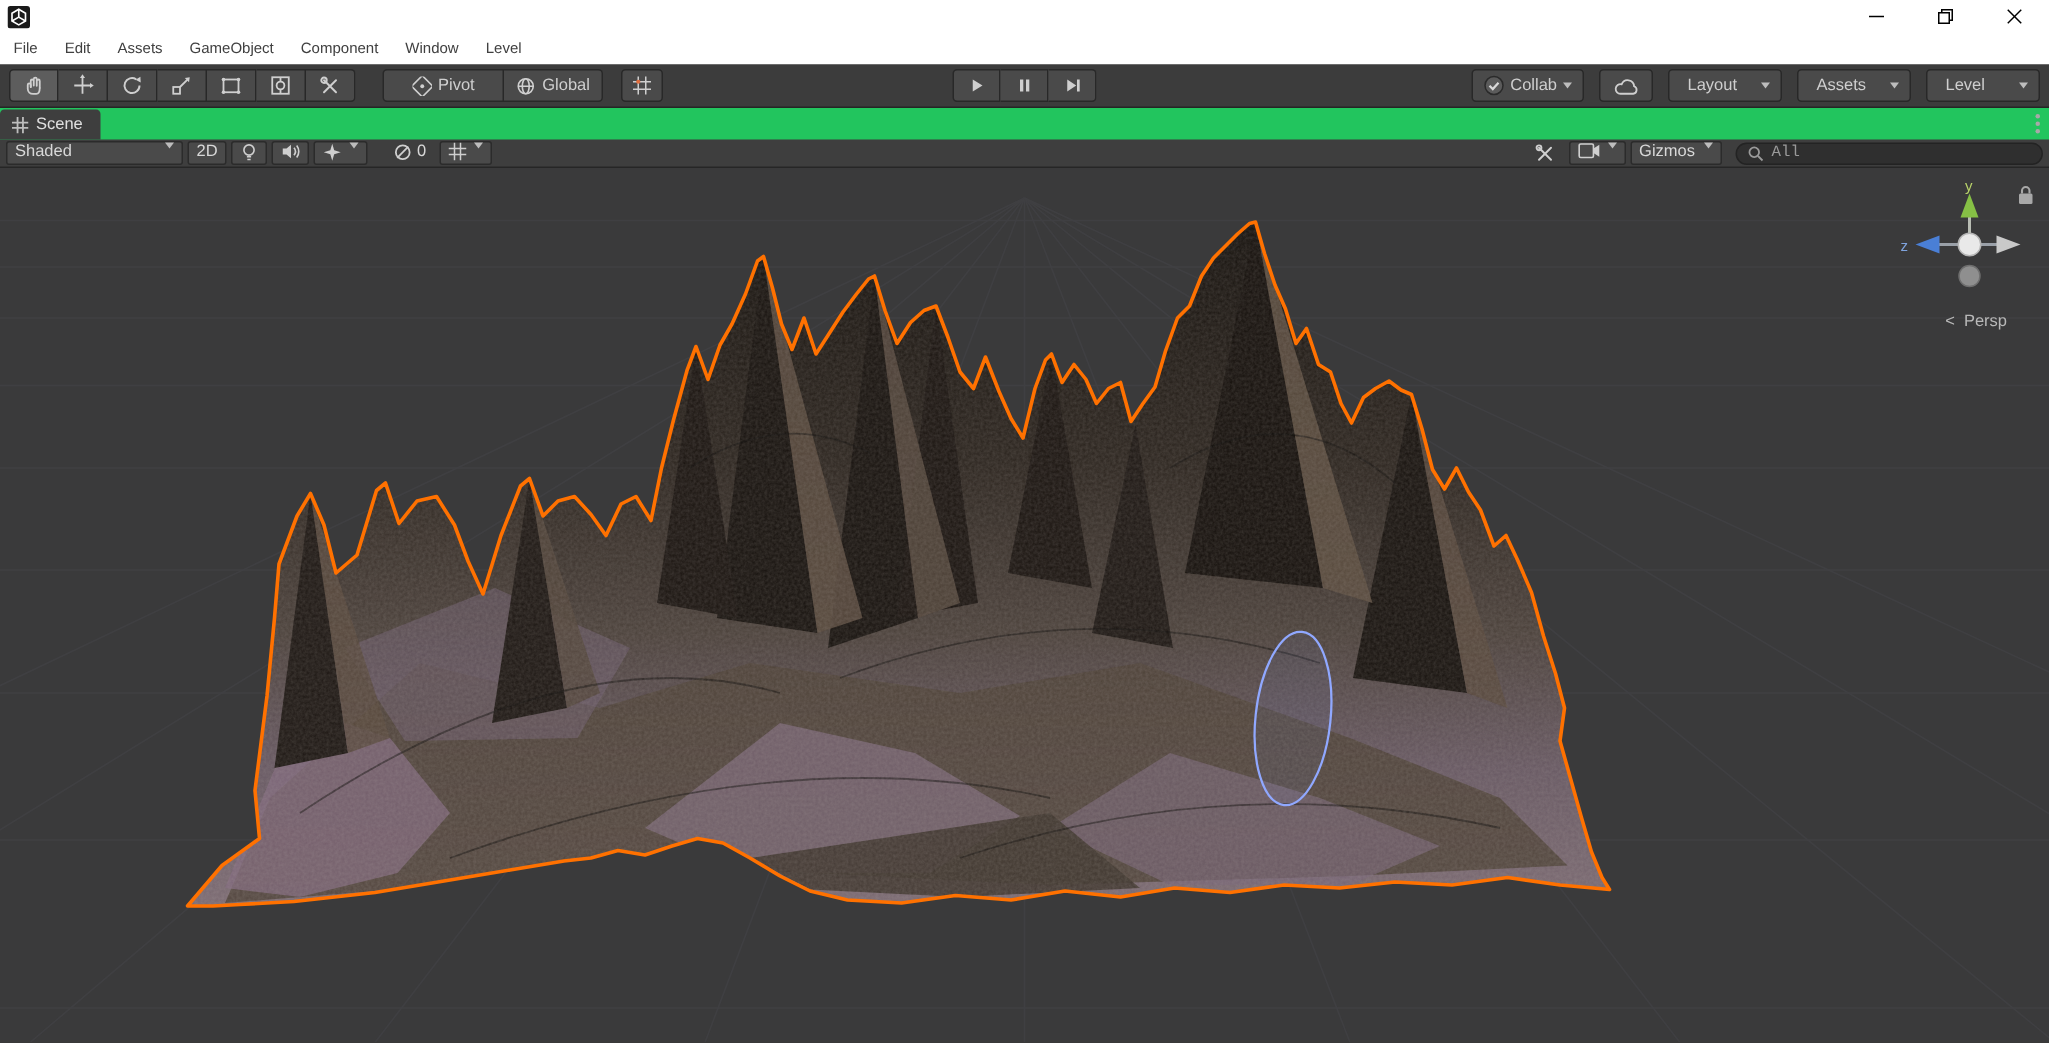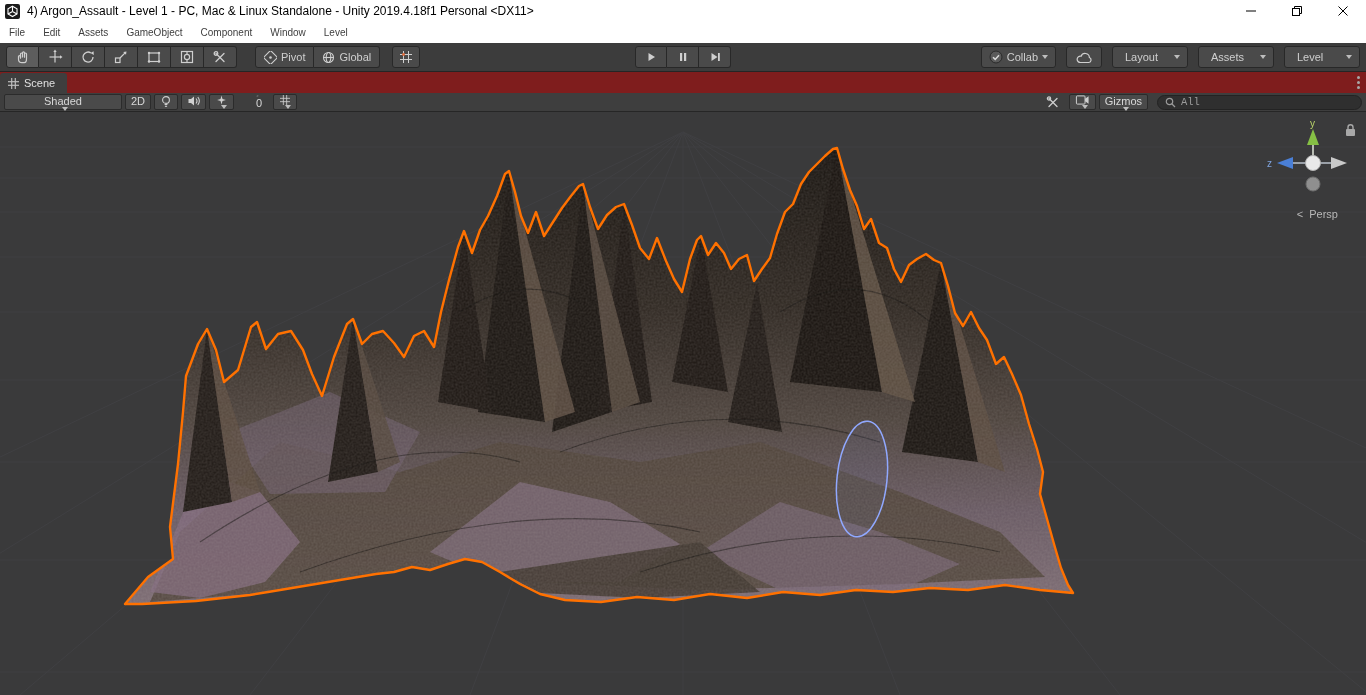--- a/index.html
+++ b/index.html
@@ -28,31 +28,31 @@
   .tool-btn.active{background:#5d5d5d;}
   .play-cluster{position:absolute;left:50%;top:3px;transform:translateX(-50%);}
   .play-btn{width:32px;}
   .tb-right{margin-left:auto;display:flex;align-items:center;}
   .tb-right .chip{border-radius:3px;padding:0 7px;margin-left:10px;}
   .dd-label{margin:0 5px;}
   .dd-arrow{width:0;height:0;border-left:3.5px solid transparent;border-right:3.5px solid transparent;
     border-top:4px solid #bdbdbd;margin-left:4px;}
   .wide-dd{width:76px;justify-content:space-between;}
   
-  .tabbar{height:21px;background:#7f1d1d;display:flex;align-items:flex-end;padding:11px 0 0 0;position:relative;}
+  .tabbar{height:21px;background:#22c55e;display:flex;align-items:flex-end;padding:11px 0 0 0;position:relative;}
   .tab{height:20px;background:#3e3e3e;border-radius:3px 3px 0 0;display:flex;align-items:center;
     padding:0 12px 0 8px;color:#e0e0e0;font-size:11px;margin-left:0;}
   .tab .t-icon{margin-right:5px;display:flex;}
   .tab-kebab{position:absolute;right:6px;top:4px;display:flex;flex-direction:column;gap:2px;}
   .tab-kebab i{width:3px;height:3px;border-radius:50%;background:#a8a8a8;display:block;}
   
   .scenebar{height:19px;background:#3e3e3e;border-bottom:1px solid #262626;display:flex;
     align-items:center;padding:0 4px;font-size:11px;color:#d8d8d8;}
-  .sb-chip{height:16px;display:flex;align-items:center;background:#4a4a4a;border:1px solid #2b2b2b;
-    border-radius:2px;padding:0 5px;margin-right:3px;cursor:default;flex-direction:column;}
+  .sb-chip{height:16px;display:flex;align-items:flex-start;background:#4a4a4a;border:1px solid #2b2b2b;
+    border-radius:2px;padding:0 5px;margin-right:3px;cursor:default;}
   .sb-chip.flat{background:transparent;border-color:transparent;}
   .sb-right{margin-left:auto;display:flex;align-items:center;}
   .sb-search{width:205px;height:15px;background:#2f2f2f;border:1px solid #232323;border-radius:8px;
     display:flex;align-items:center;padding:0 7px;color:#9a9a9a;margin-left:6px;font-family:Liberation Mono, monospace;}
   .sb-search span{margin-left:5px;font-size:10.5px;}
   
   .viewport{position:relative;height:583px;background:#3a3a3b;overflow:hidden;}
   .viewport > svg.scene{position:absolute;inset:0;}
   .axis-gizmo{position:absolute;top:7px;right:3px;width:96px;height:80px;}
   .persp-label{position:absolute;top:96px;right:28px;color:#b8b8b8;font-size:11px;display:flex;gap:6px;
@@ -63,21 +63,20 @@
 <body>
 
 <div class="titlebar">
   <svg class="title-icon" viewBox="0 0 15 15">
     <rect x="0" y="0" width="15" height="15" rx="2" fill="#1a1a1a"></rect>
     <polygon points="7.5,2.2 12,4.8 12,10 7.5,12.6 3,10 3,4.8" fill="none" stroke="#fff" stroke-width="1.1"></polygon>
     <line x1="7.5" y1="2.2" x2="7.5" y2="7.4" stroke="#fff" stroke-width="1.1"></line>
     <line x1="7.5" y1="7.4" x2="12" y2="10" stroke="#fff" stroke-width="1.1"></line>
     <line x1="7.5" y1="7.4" x2="3" y2="10" stroke="#fff" stroke-width="1.1"></line>
   </svg>
-  <span class="title-text">4) Argon_Assault - Level 1 - PC, Mac &amp; Linux Standalone - Unity 2019.4.18f1 Personal &lt;DX11&gt;</span>
   <div class="win-controls">
     <div class="win-btn">
       <svg width="10" height="10" viewBox="0 0 10 10">
           <line x1="0" y1="5" x2="10" y2="5" stroke="#000" stroke-width="1"></line>
         </svg>
     </div>
     <div class="win-btn">
       <svg width="10" height="10" viewBox="0 0 10 10">
           <rect x="0.5" y="2.5" width="7" height="7" fill="none" stroke="#000"></rect>
           <polyline points="2.5,2.5 2.5,0.5 9.5,0.5 9.5,7.5 7.5,7.5" fill="none" stroke="#000"></polyline>
@@ -151,21 +150,21 @@
     <div class="chip tool-btn">
       <svg width="16" height="16" viewBox="0 0 16 16" fill="none" stroke="#cfcfcf" stroke-width="1.3" stroke-linecap="round">
         <line x1="4" y1="12.5" x2="12" y2="4.5"></line>
           <line x1="4" y1="4.5" x2="12" y2="12.5"></line>
         <circle cx="4" cy="4.5" r="1.8"></circle>
       </svg>
     </div>
   </div>
 
   <div class="group" style="margin-left:18px">
-    <div class="chip" style="padding:0 8px">
+    <div class="chip" style="padding:0 19px">
       <svg width="13" height="13" viewBox="0 0 13 13" fill="none" stroke="#cfcfcf" stroke-width="1.1" style="margin-right:4px">
         <rect x="1.5" y="1.5" width="10" height="10" transform="rotate(45 6.5 6.5)"></rect>
           <circle cx="6.5" cy="6.5" r="1.3" fill="#cfcfcf" stroke="none"></circle>
       </svg>
       <span>Pivot</span>
     </div>
     <div class="chip" style="padding:0 8px">
       <svg width="13" height="13" viewBox="0 0 13 13" fill="none" stroke="#cfcfcf" stroke-width="1.1" style="margin-right:4px">
         <circle cx="6.5" cy="6.5" r="5"></circle>
           <ellipse cx="6.5" cy="6.5" rx="2.3" ry="5"></ellipse>

